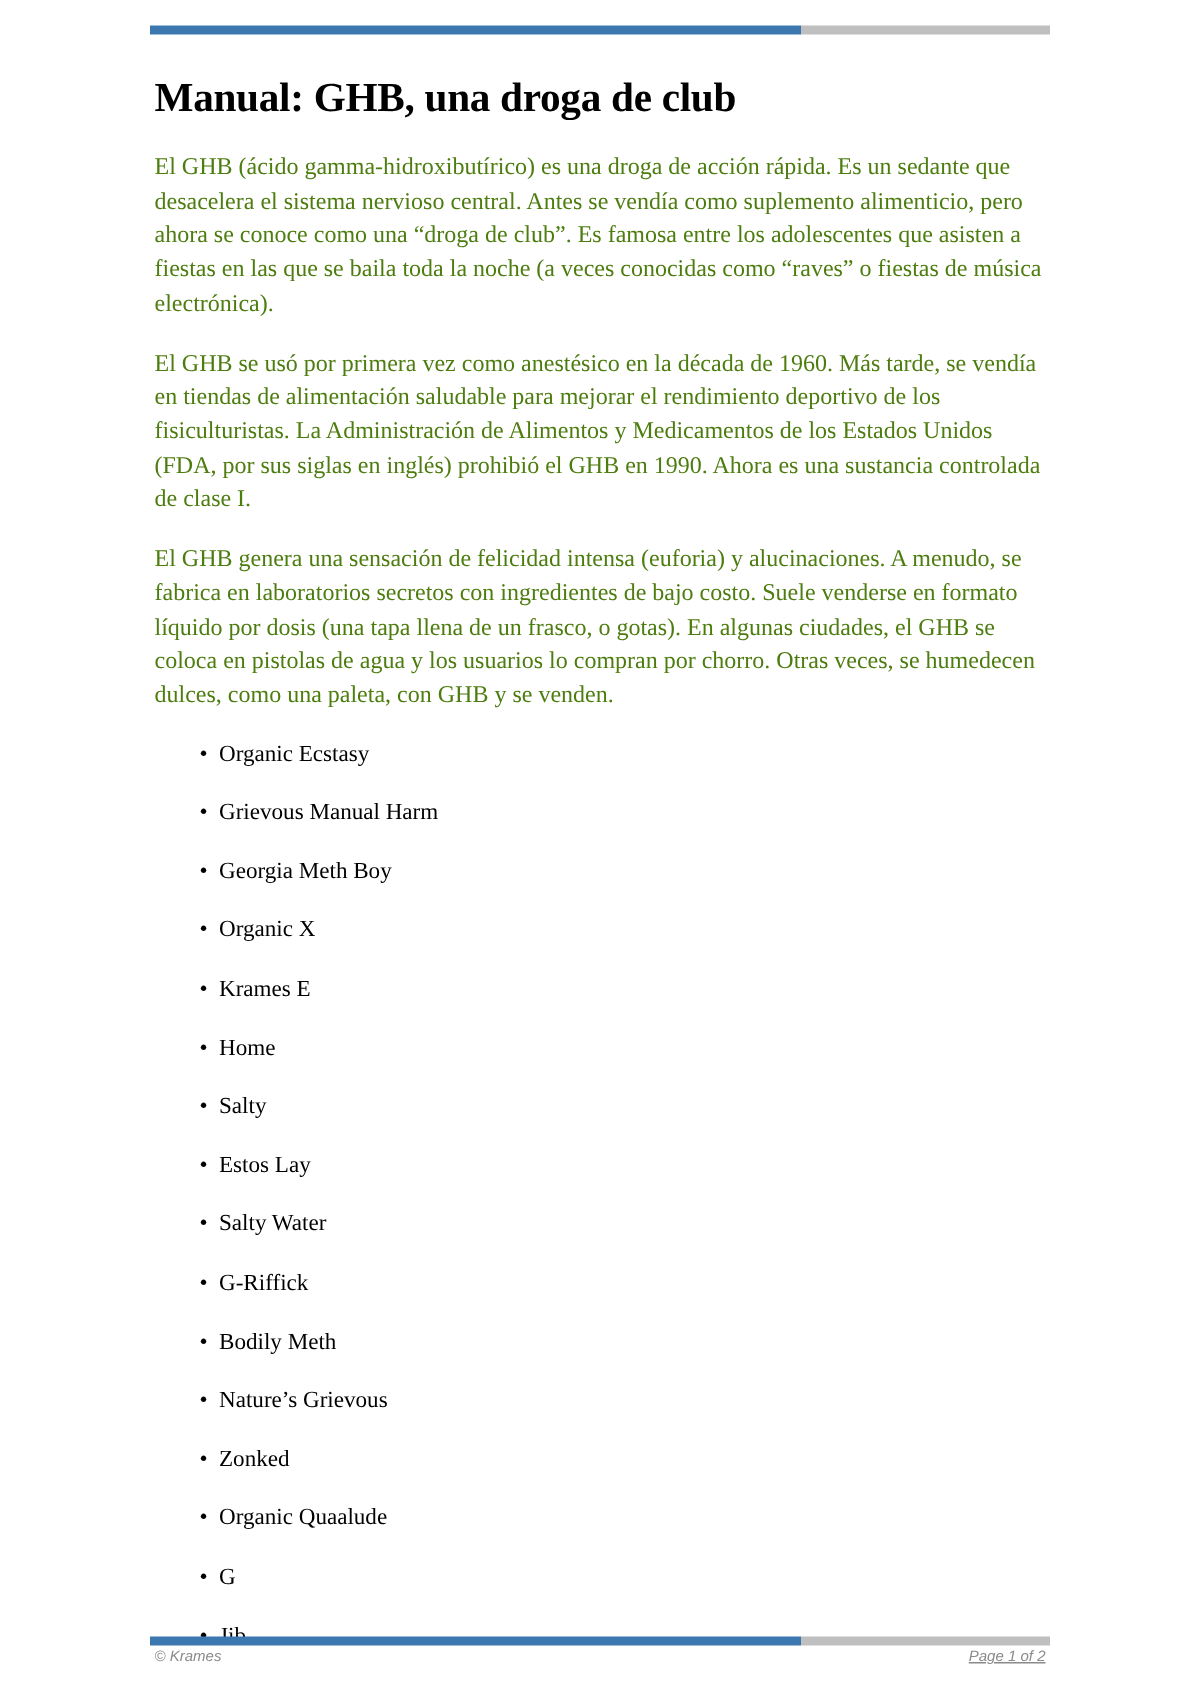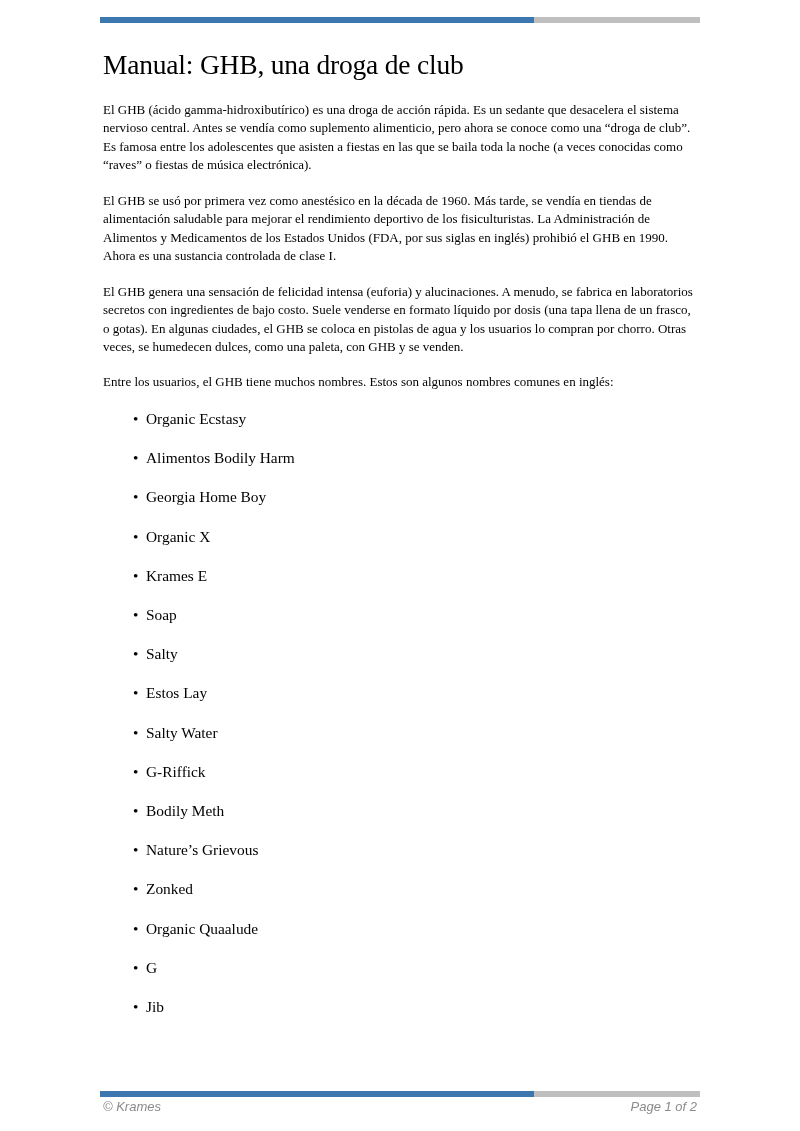--- a/index.html
+++ b/index.html
@@ -50,35 +50,35 @@
   .content {
     position: absolute;
     left: 103px;
     top: 48px;
     width: 594px;
   }
 
   h1.doc-title {
     font-family: "Liberation Serif", "DejaVu Serif", serif;
     font-size: 27.5px;
-    font-weight: normal;
+    font-weight: bold;
     line-height: 1.2;
     letter-spacing: -0.2px;
     margin: 0 0 20px 0;
     padding: 0;
     color: #000;
   }
 
   p.body-para {
-    font-size: 13px;
+    font-size: 16px;
     line-height: 1.42;
     margin: 0 0 17px 0;
     padding: 0;
     text-align: left;
-    color: #000000;
+    color: #4d7c0f;
   }
 
   ul.name-list {
     list-style: none;
     margin: 10px 0 0 0;
     padding: 0;
   }
   ul.name-list li {
     position: relative;
     font-size: 15.4px;
@@ -99,69 +99,68 @@
   .footer {
     position: absolute;
     left: 103px;
     top: 1099px;
     width: 594px;
     display: flex;
     justify-content: space-between;
     align-items: flex-start;
     font-family: "Liberation Sans", "DejaVu Sans", sans-serif;
     font-style: italic;
-    font-size: 13px;
+    font-size: 10px;
     color: #8a8a8a;
   }
   .footer .copyright { white-space: nowrap; }
-  .footer .pagenum { white-space: nowrap; }
+  .footer .pagenum { white-space: nowrap; text-decoration: underline; }
 </style>
 </head>
 <body>
 
 <div class="page">
 
   <div class="rule-bar" id="header-rule">
     <div class="seg-blue"></div>
     <div class="seg-gray"></div>
   </div>
 
   <div class="content">
 
     <h1 class="doc-title">Manual: GHB, una droga de club</h1>
 
     <p class="body-para">El GHB (ácido gamma-hidroxibutírico) es una droga de acción rápida. Es un sedante que desacelera el sistema nervioso central. Antes se vendía como suplemento alimenticio, pero ahora se conoce como una “droga de club”. Es famosa entre los adolescentes que asisten a fiestas en las que se baila toda la noche (a veces conocidas como “raves” o fiestas de música electrónica).</p>
     <p class="body-para">El GHB se usó por primera vez como anestésico en la década de 1960. Más tarde, se vendía en tiendas de alimentación saludable para mejorar el rendimiento deportivo de los fisiculturistas. La Administración de Alimentos y Medicamentos de los Estados Unidos (FDA, por sus siglas en inglés) prohibió el GHB en 1990. Ahora es una sustancia controlada de clase I.</p>
     <p class="body-para">El GHB genera una sensación de felicidad intensa (euforia) y alucinaciones. A menudo, se fabrica en laboratorios secretos con ingredientes de bajo costo. Suele venderse en formato líquido por dosis (una tapa llena de un frasco, o gotas). En algunas ciudades, el GHB se coloca en pistolas de agua y los usuarios lo compran por chorro. Otras veces, se humedecen dulces, como una paleta, con GHB y se venden.</p>
-    <p class="body-para">Entre los usuarios, el GHB tiene muchos nombres. Estos son algunos nombres comunes en inglés:</p>
 
     <ul class="name-list">
       <li>
         <span class="bullet">•</span>
         <span>Organic Ecstasy</span>
       </li>
       <li>
         <span class="bullet">•</span>
-        <span>Alimentos Bodily Harm</span>
-      </li>
-      <li>
-        <span class="bullet">•</span>
-        <span>Georgia Home Boy</span>
+        <span>Grievous Manual Harm</span>
+      </li>
+      <li>
+        <span class="bullet">•</span>
+        <span>Georgia Meth Boy</span>
       </li>
       <li>
         <span class="bullet">•</span>
         <span>Organic X</span>
       </li>
       <li>
         <span class="bullet">•</span>
         <span>Krames E</span>
       </li>
       <li>
         <span class="bullet">•</span>
-        <span>Soap</span>
+        <span>Home</span>
       </li>
       <li>
         <span class="bullet">•</span>
         <span>Salty</span>
       </li>
       <li>
         <span class="bullet">•</span>
         <span>Estos Lay</span>
       </li>
       <li>

